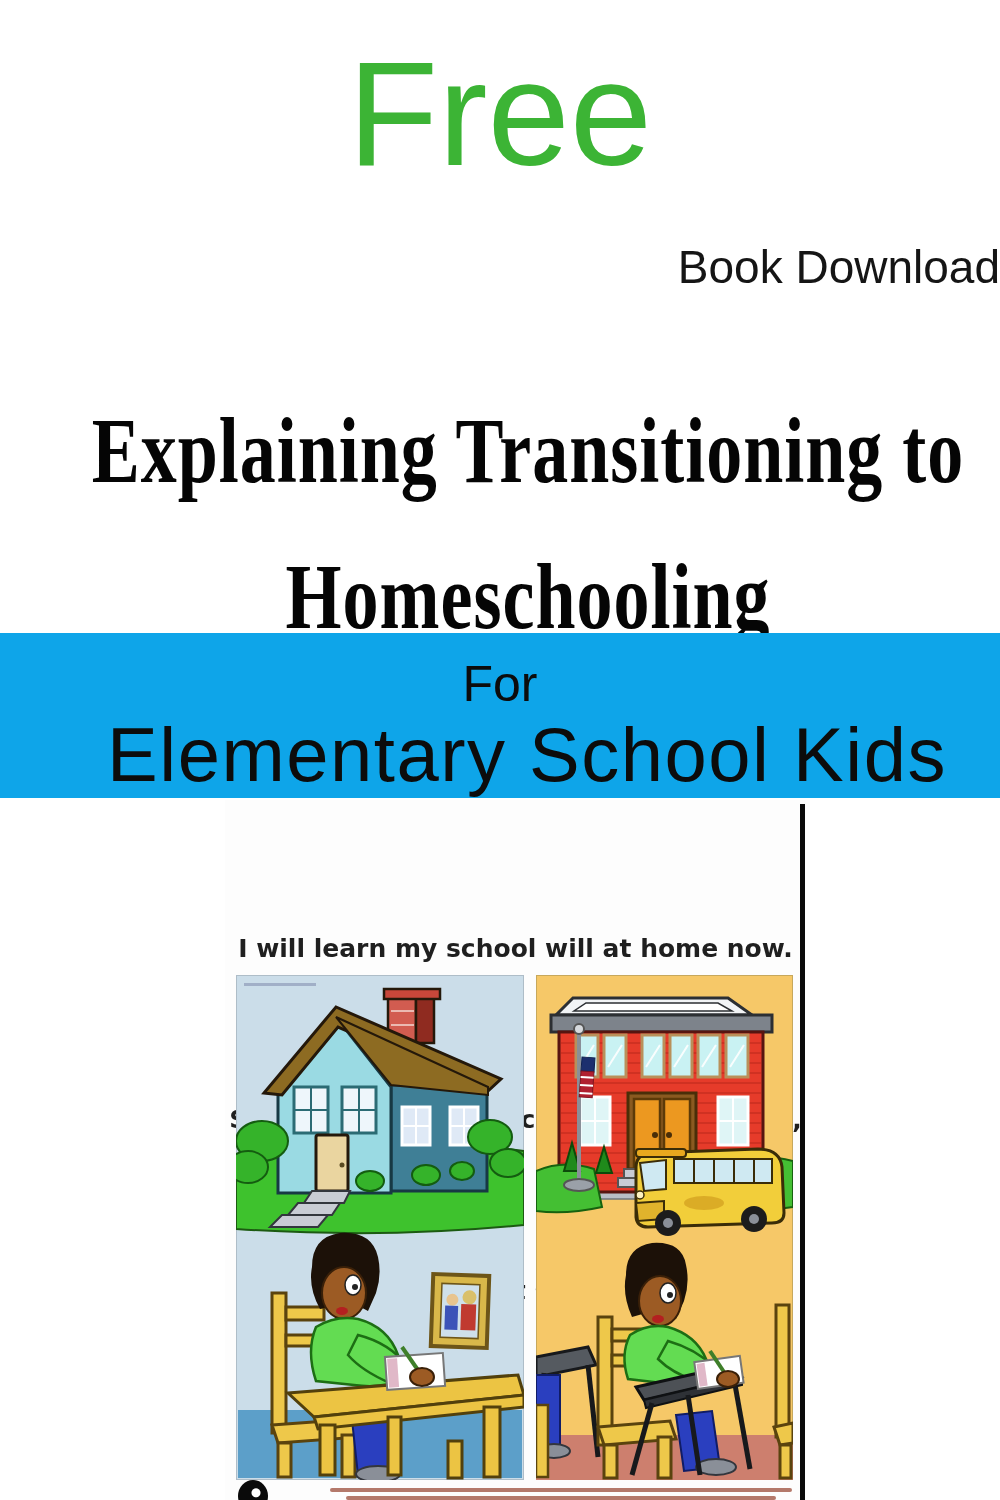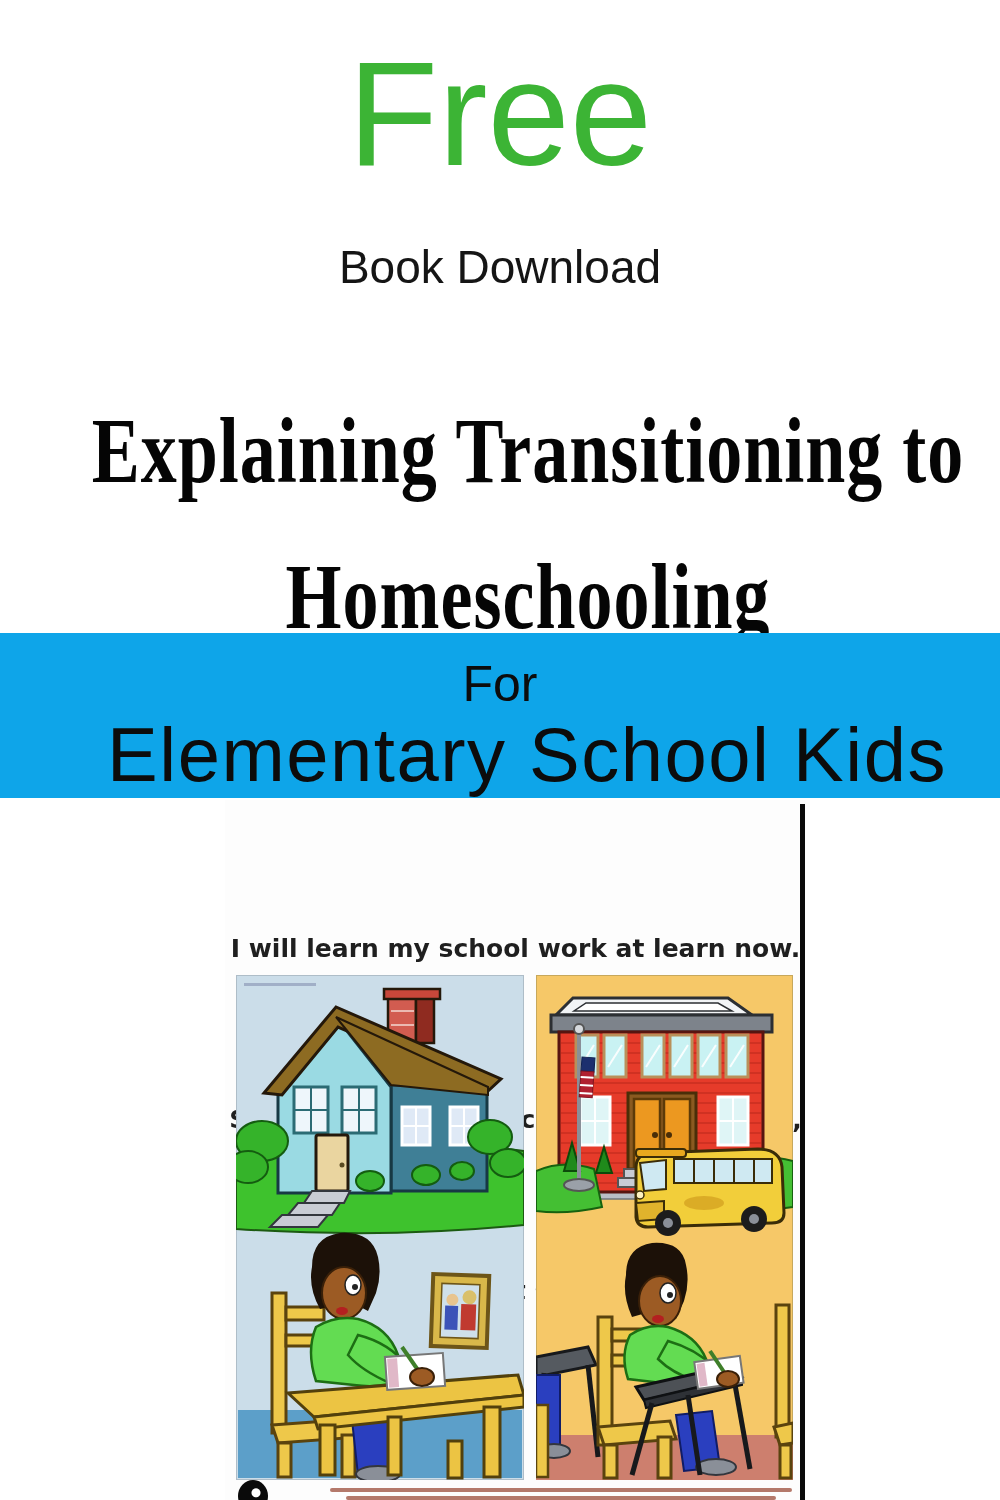--- a/index.html
+++ b/index.html
@@ -6,21 +6,21 @@
   .poster{
     position:relative;width:1000px;height:1500px;background:#ffffff;
     overflow:hidden;font-family:"Liberation Sans", sans-serif;
   }
   .free{
     position:absolute;left:0;top:36px;width:1000px;text-align:center;
     font-size:148px;line-height:1.05;font-weight:400;color:#3cb435;
     letter-spacing:0px;
   }
   .subtitle{
-    position:absolute;left:0;top:240px;width:1000px;text-align:center;
+    position:absolute;left:0;top:240px;width:1000px;text-align:right;
     font-size:46px;color:#151515;font-weight:400;
   }
   .title{
     position:absolute;left:28px;top:378px;width:1000px;text-align:center;
     font-family:"Liberation Serif", serif;font-weight:bold;color:#050505;
     font-size:72px;line-height:114px;letter-spacing:1px;
     transform:scaleY(1.28);transform-origin:50% 0;
   }
   .banner{
     position:absolute;left:0;top:633px;width:1000px;height:165px;
@@ -74,21 +74,21 @@
     <div>Homeschooling</div>
   </div>
 
   <div class="banner">
     <div class="banner-for">For</div>
     <div class="banner-aud">Elementary School Kids</div>
   </div>
 
   <div class="book-page">
     <div class="story">
-      <div>I will learn my school work at learn now.</div>
+      <div>I will learn my school will at home now.</div>
       <div>Someday I will go back to my classroom,</div>
       <div>and  I will be at school again!</div>
     </div>
 
     <div class="panel panel-left">
       <svg viewBox="0 0 288 505">
         <rect x="0.5" y="0.5" width="287" height="504" fill="#cbdde9" stroke="#aebdc8" stroke-width="1"></rect>
         <rect x="8" y="8" width="72" height="3" fill="#8a97b5" opacity="0.65"></rect>
 
         <path d="M0,185 Q30,163 62,178 L82,205 Q102,216 140,212 L218,200 Q250,168 288,176 L288,250 Q150,264 0,254 Z" fill="#3ec22d" stroke="#1c5a12" stroke-width="2"></path>

